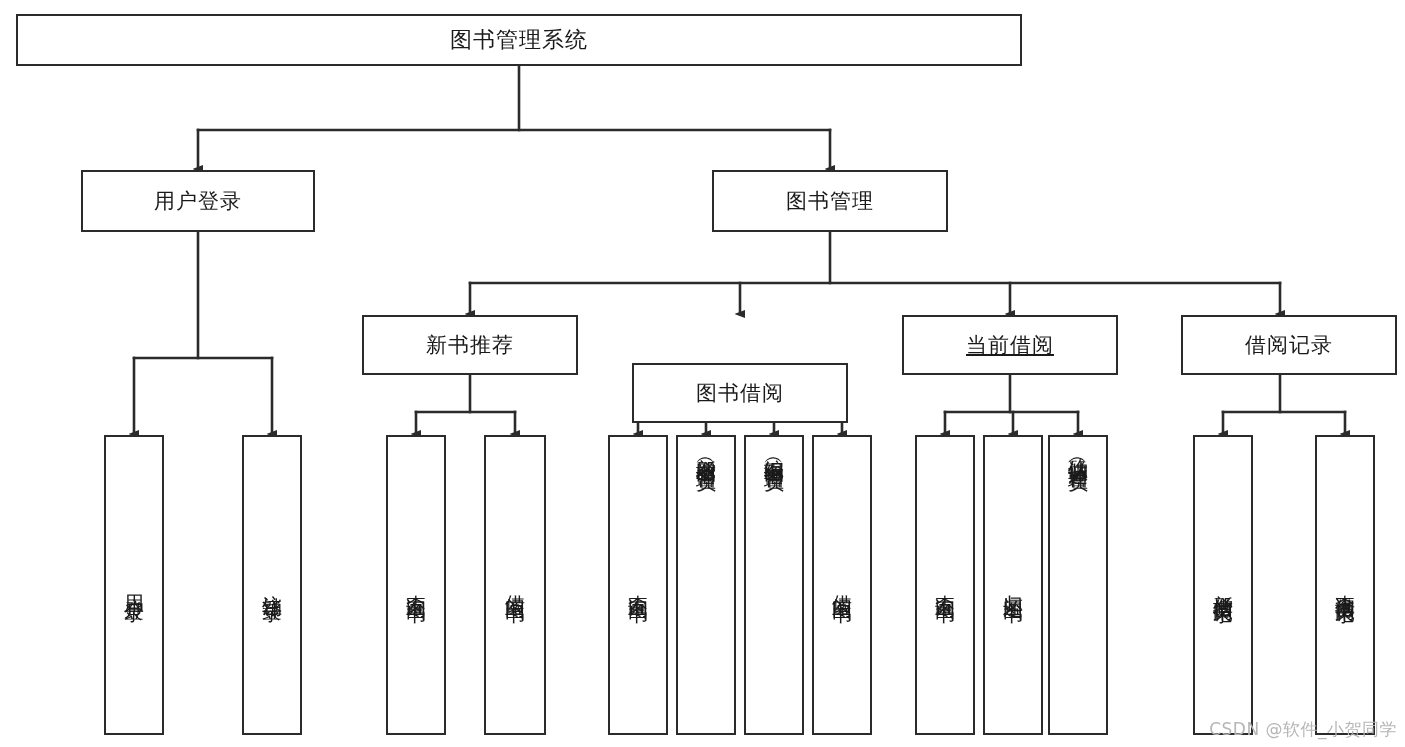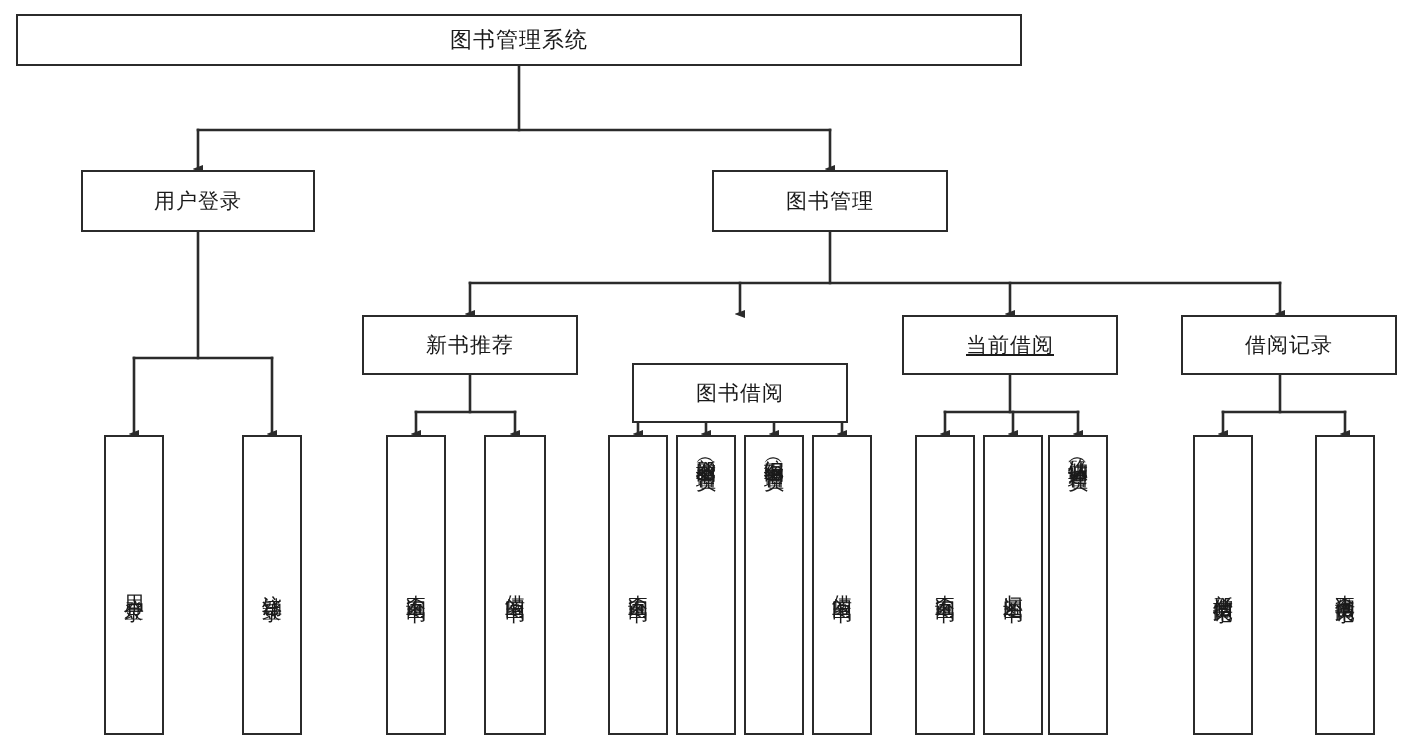--- a/index.html
+++ b/index.html
@@ -173,13 +173,14 @@
         <span class="label">确认归还（管理员）</span>
       </div>
       <div class="node leaf center tall" style="left: 1193px; top: 435px; width: 60px; height: 300px;">
         <span class="label">新增借阅记录</span>
       </div>
       <div class="node leaf center tall" style="left: 1315px; top: 435px; width: 60px; height: 300px;">
         <span class="label">查询借阅记录</span>
       </div>
     </div>
 
+  <div id="watermark">CSDN @软件_小贺同学</div>
 </div>
 
 </body></html>

